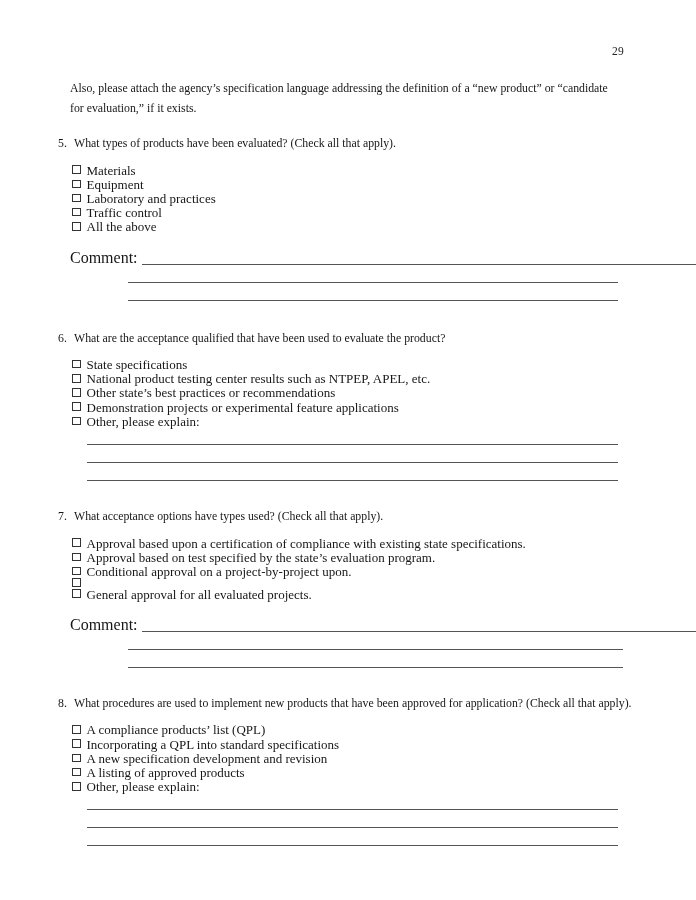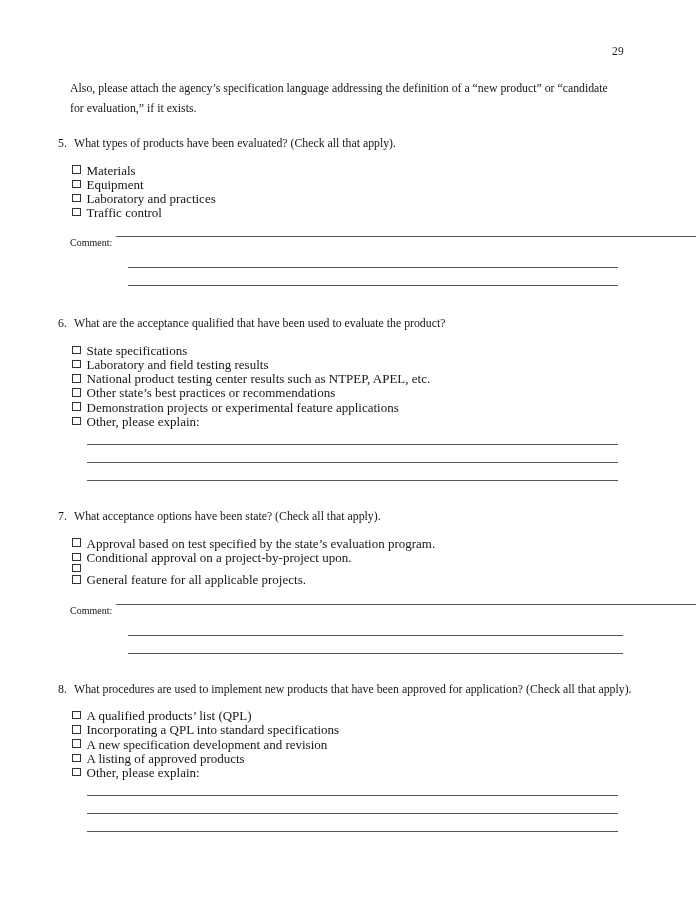--- a/index.html
+++ b/index.html
@@ -88,22 +88,22 @@
     white-space: nowrap;
   }
   
   .comment-block {
     margin-top: 16px;
     margin-left: 70px;
     position: relative;
   }
   .comment-first {
     display: flex;
-    align-items: flex-start;
-    font-size: 10px;
+    align-items: flex-end;
+    font-size: 16px;
     line-height: 14px;
   }
   .comment-label {
     flex: 0 0 auto;
     padding-right: 4px;
     color: #161616;
   }
   .rule {
     height: 0;
     border-bottom: 1.15px solid #555;
@@ -155,20 +155,24 @@
           <span class="option-label">Equipment</span>
         </div>
         <div class="option-row">
           <span class="checkbox"></span>
           <span class="option-label">Laboratory and practices</span>
         </div>
         <div class="option-row">
           <span class="checkbox"></span>
           <span class="option-label">Traffic control</span>
         </div>
+        <div class="option-row">
+          <span class="checkbox"></span>
+          <span class="option-label">All the above</span>
+        </div>
       </div>
       <div class="comment-block">
         <div class="comment-first">
           <span class="comment-label">Comment:</span>
           <span class="rule w-q5-comment"></span>
         </div>
         <div class="comment-rest">
           <div class="rule-row w-q5-comment"></div>
           <div class="rule-row w-q5-comment"></div>
         </div>
@@ -180,24 +184,20 @@
         <span class="q-num">6.</span>
         <span class="q-text">What are the acceptance qualified that have been used to evaluate the product?</span>
       </div>
       <div class="options">
         <div class="option-row">
           <span class="checkbox"></span>
           <span class="option-label">State specifications</span>
         </div>
         <div class="option-row">
           <span class="checkbox"></span>
-          <span class="option-label">Laboratory and field testing results</span>
-        </div>
-        <div class="option-row">
-          <span class="checkbox"></span>
           <span class="option-label">National product testing center results such as NTPEP, APEL, etc.</span>
         </div>
         <div class="option-row">
           <span class="checkbox"></span>
           <span class="option-label">Other state’s best practices or recommendations</span>
         </div>
         <div class="option-row">
           <span class="checkbox"></span>
           <span class="option-label">Demonstration projects or experimental feature applications</span>
         </div>
@@ -209,37 +209,41 @@
       <div class="explain-lines">
         <div class="rule-row"></div>
         <div class="rule-row"></div>
         <div class="rule-row"></div>
       </div>
     </div>
 
     <div class="question-block" style="margin-top:28px;">
       <div class="q-line">
         <span class="q-num">7.</span>
-        <span class="q-text">What acceptance options have been state? (Check all that apply).</span>
-      </div>
-      <div class="options">
+        <span class="q-text">What acceptance options have types used? (Check all that apply).</span>
+      </div>
+      <div class="options">
+        <div class="option-row">
+          <span class="checkbox"></span>
+          <span class="option-label">Approval based upon a certification of compliance with existing state specifications.</span>
+        </div>
         <div class="option-row">
           <span class="checkbox"></span>
           <span class="option-label">Approval based on test specified by the state’s evaluation program.</span>
         </div>
         <div class="option-row">
           <span class="checkbox"></span>
           <span class="option-label">Conditional approval on a project-by-project upon.</span>
         </div>
         <div class="option-row">
           <span class="checkbox"></span>
         </div>
         <div class="option-row">
           <span class="checkbox"></span>
-          <span class="option-label">General feature for all applicable projects.</span>
+          <span class="option-label">General approval for all evaluated projects.</span>
         </div>
       </div>
       <div class="comment-block">
         <div class="comment-first">
           <span class="comment-label">Comment:</span>
           <span class="rule w-q7-comment"></span>
         </div>
         <div class="comment-rest">
           <div class="rule-row w-q7-comment"></div>
           <div class="rule-row w-q7-comment"></div>
@@ -248,21 +252,21 @@
     </div>
 
     <div class="question-block" style="margin-top:28px;">
       <div class="q-line">
         <span class="q-num">8.</span>
         <span class="q-text">What procedures are used to implement new products that have been approved for application? (Check all that apply).</span>
       </div>
       <div class="options">
         <div class="option-row">
           <span class="checkbox"></span>
-          <span class="option-label">A qualified products’ list (QPL)</span>
+          <span class="option-label">A compliance products’ list (QPL)</span>
         </div>
         <div class="option-row">
           <span class="checkbox"></span>
           <span class="option-label">Incorporating a QPL into standard specifications</span>
         </div>
         <div class="option-row">
           <span class="checkbox"></span>
           <span class="option-label">A new specification development and revision</span>
         </div>
         <div class="option-row">

